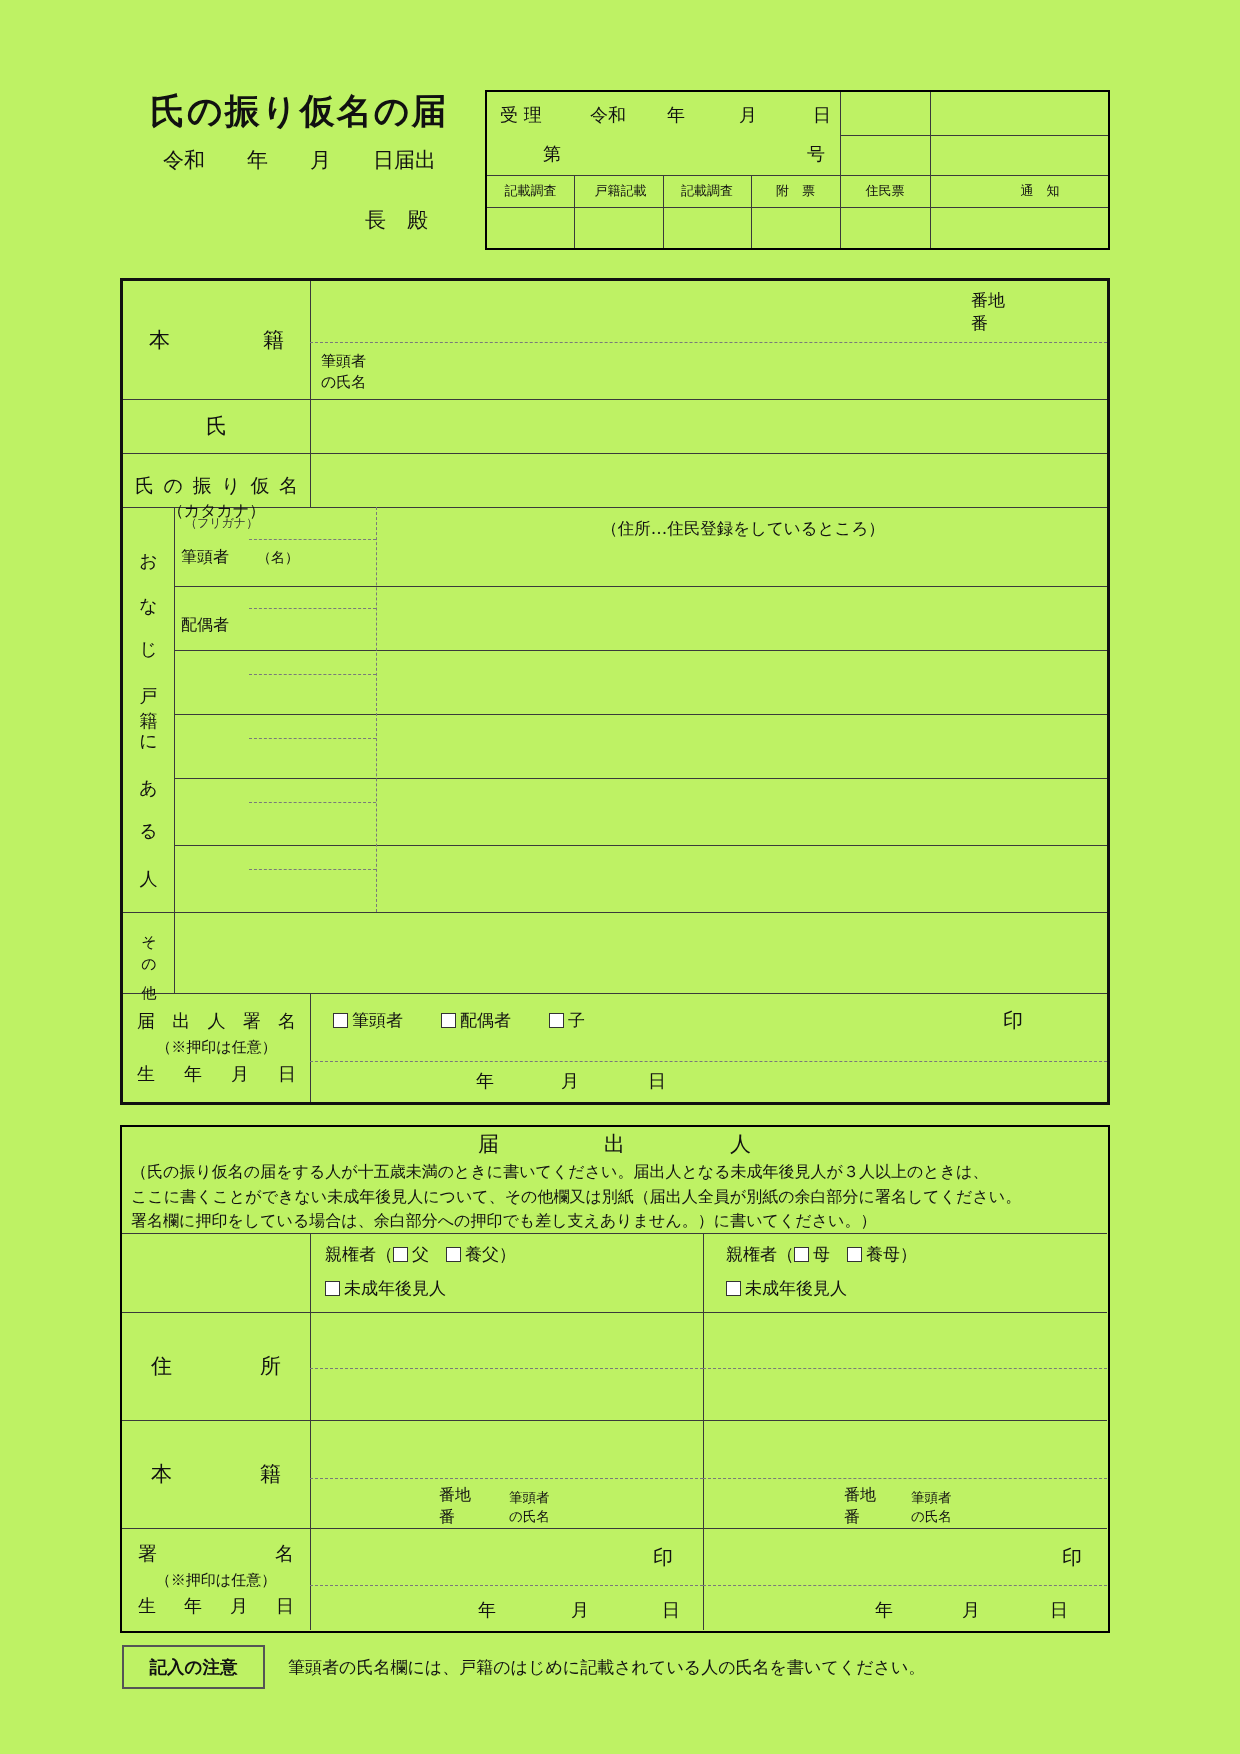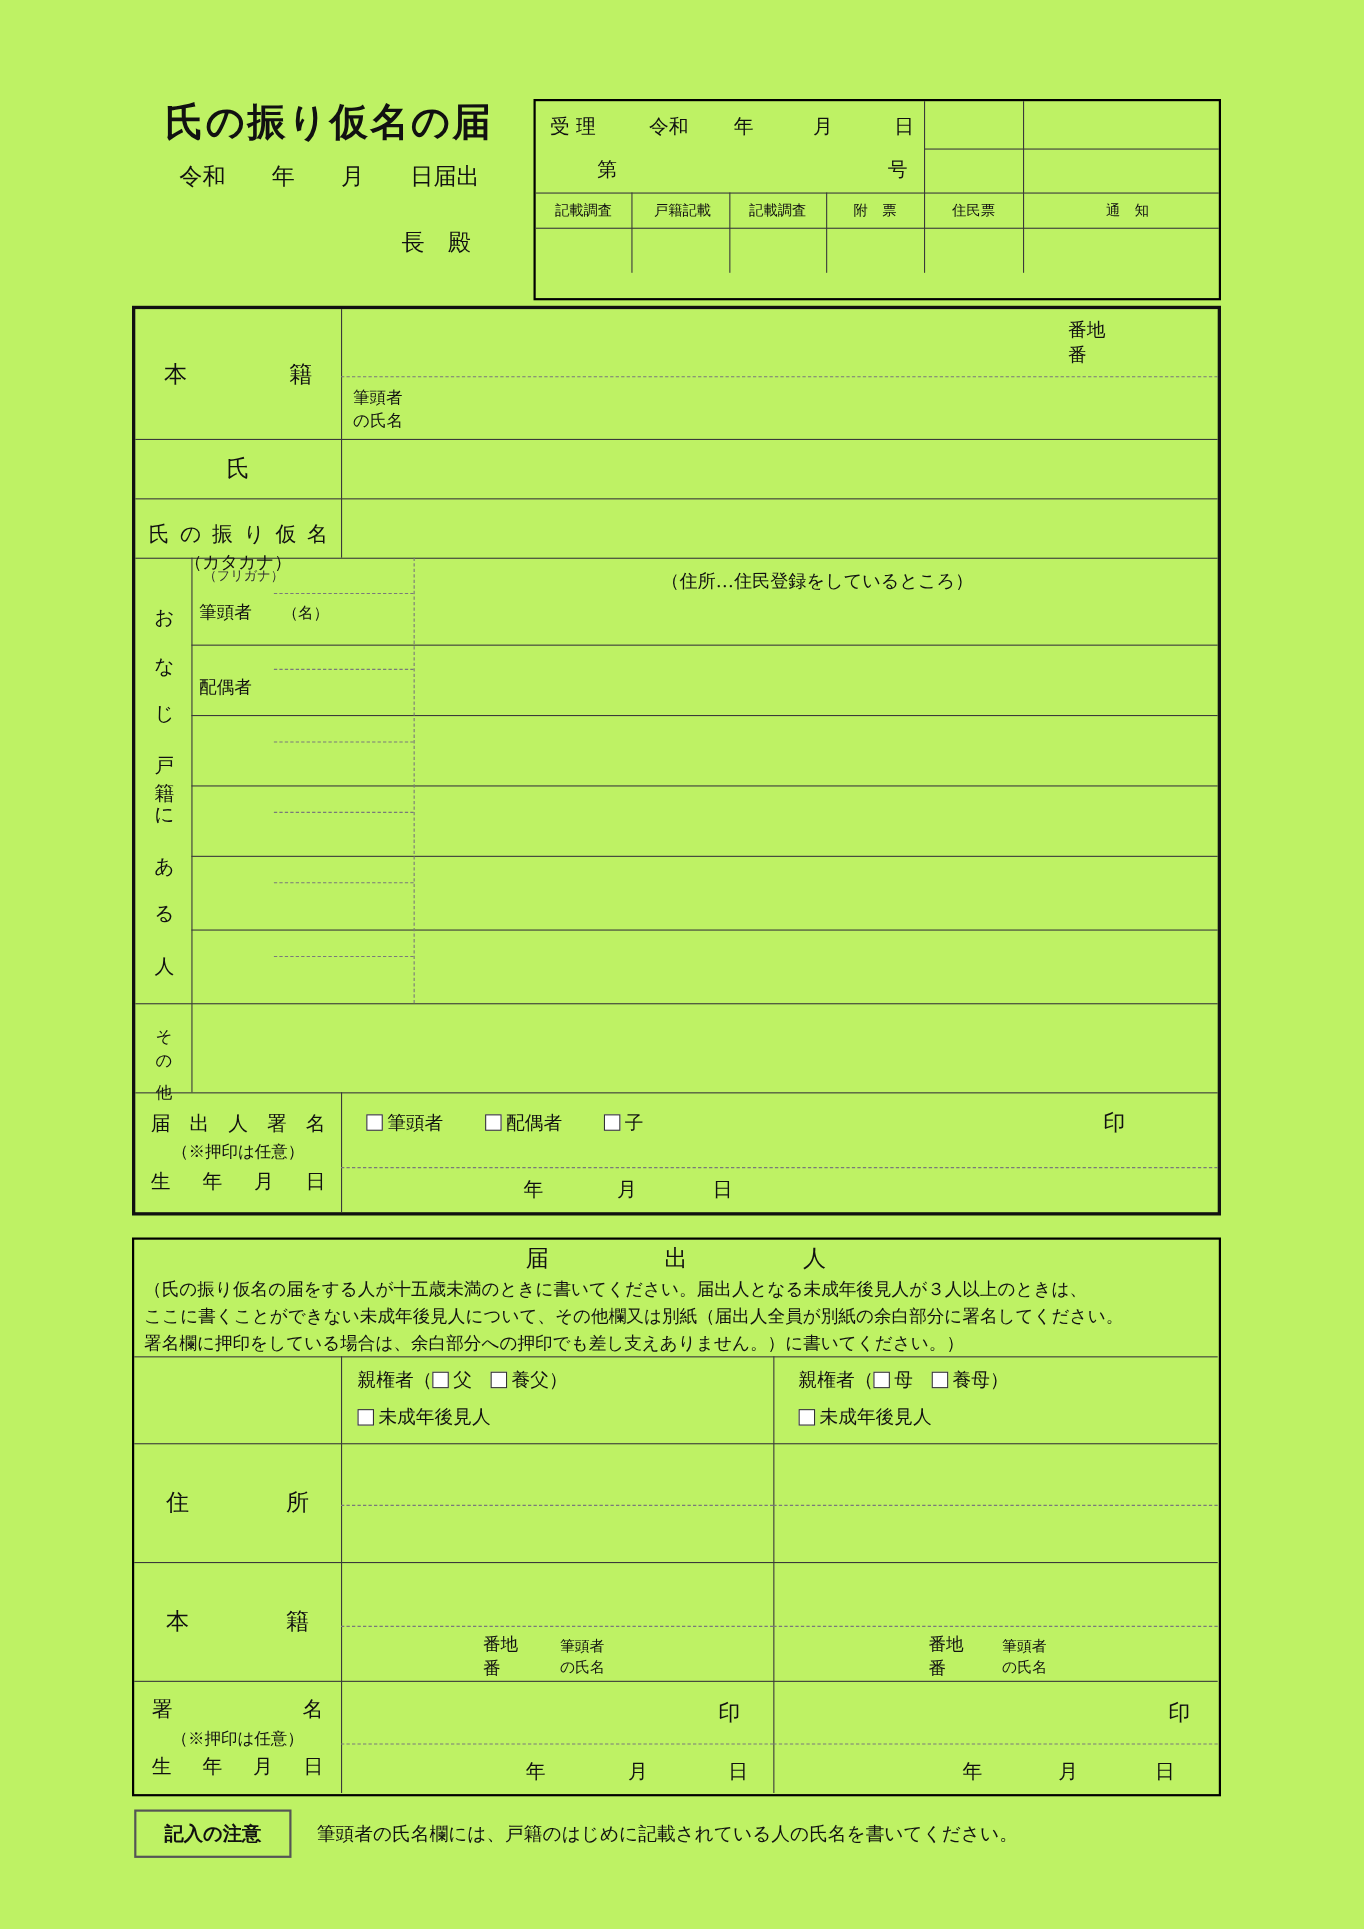--- a/index.html
+++ b/index.html
@@ -23,21 +23,21 @@
 </style>
 </head>
 <body>
 
 <div class="page">
 
   <div class="abs sans" style="left:150px;top:88px;font-size:35px;font-weight:700;letter-spacing:2px;">氏の振り仮名の届</div>
   <div class="abs" style="left:163px;top:146px;font-size:21px;">令和　　年　　月　　日届出</div>
   <div class="abs" style="left:333px;top:206px;font-size:21px;margin-left:32px;">長　殿</div>
 
-  <div class="box" style="left:485px;top:90px;width:625px;height:183px;">
+  <div class="box" style="left:485px;top:90px;width:625px;height:160px;">
 
     <div class="vline" style="left:353px;top:0;height:156px;"></div>
     <div class="vline" style="left:443px;top:0;height:156px;"></div>
     <div class="hline" style="left:353px;top:43px;width:268px;"></div>
     <div class="hline" style="left:0;top:83px;width:621px;"></div>
     <div class="hline" style="left:0;top:115px;width:621px;"></div>
     <div class="vline" style="left:87px;top:83px;height:73px;"></div>
     <div class="vline" style="left:176px;top:83px;height:73px;"></div>
     <div class="vline" style="left:264px;top:83px;height:73px;"></div>
 
@@ -48,21 +48,21 @@
     <div class="abs" style="left:326px;top:11px;font-size:18px;">日</div>
 
     <div class="abs" style="left:56px;top:50px;font-size:18px;">第</div>
     <div class="abs" style="left:320px;top:50px;font-size:18px;">号</div>
 
     <div class="abs small-head sans" style="left:0;top:83px;width:87px;height:32px;">記載調査</div>
     <div class="abs small-head sans" style="left:89px;top:83px;width:89px;height:32px;text-align:center;">戸籍記載</div>
     <div class="abs small-head sans" style="left:176px;top:83px;width:88px;height:32px;">記載調査</div>
     <div class="abs small-head sans" style="left:264px;top:83px;width:89px;height:32px;">附　票</div>
     <div class="abs small-head sans" style="left:353px;top:83px;width:90px;height:32px;">住民票</div>
-    <div class="abs small-head sans" style="left:449px;top:83px;width:178px;height:32px;">通　知</div>
+    <div class="abs small-head sans" style="left:464px;top:83px;width:178px;height:32px;">通　知</div>
   </div>
 
   <div class="box thick" style="left:120px;top:278px;width:990px;height:827px;border-color:#111;">
 
     <div class="hline" style="left:0;top:118px;width:984px;"></div>
     <div class="hline" style="left:0;top:172px;width:984px;"></div>
     <div class="hline" style="left:0;top:226px;width:984px;"></div>
     <div class="hline" style="left:0;top:631px;width:984px;"></div>
     <div class="hline" style="left:0;top:712px;width:984px;"></div>
 

